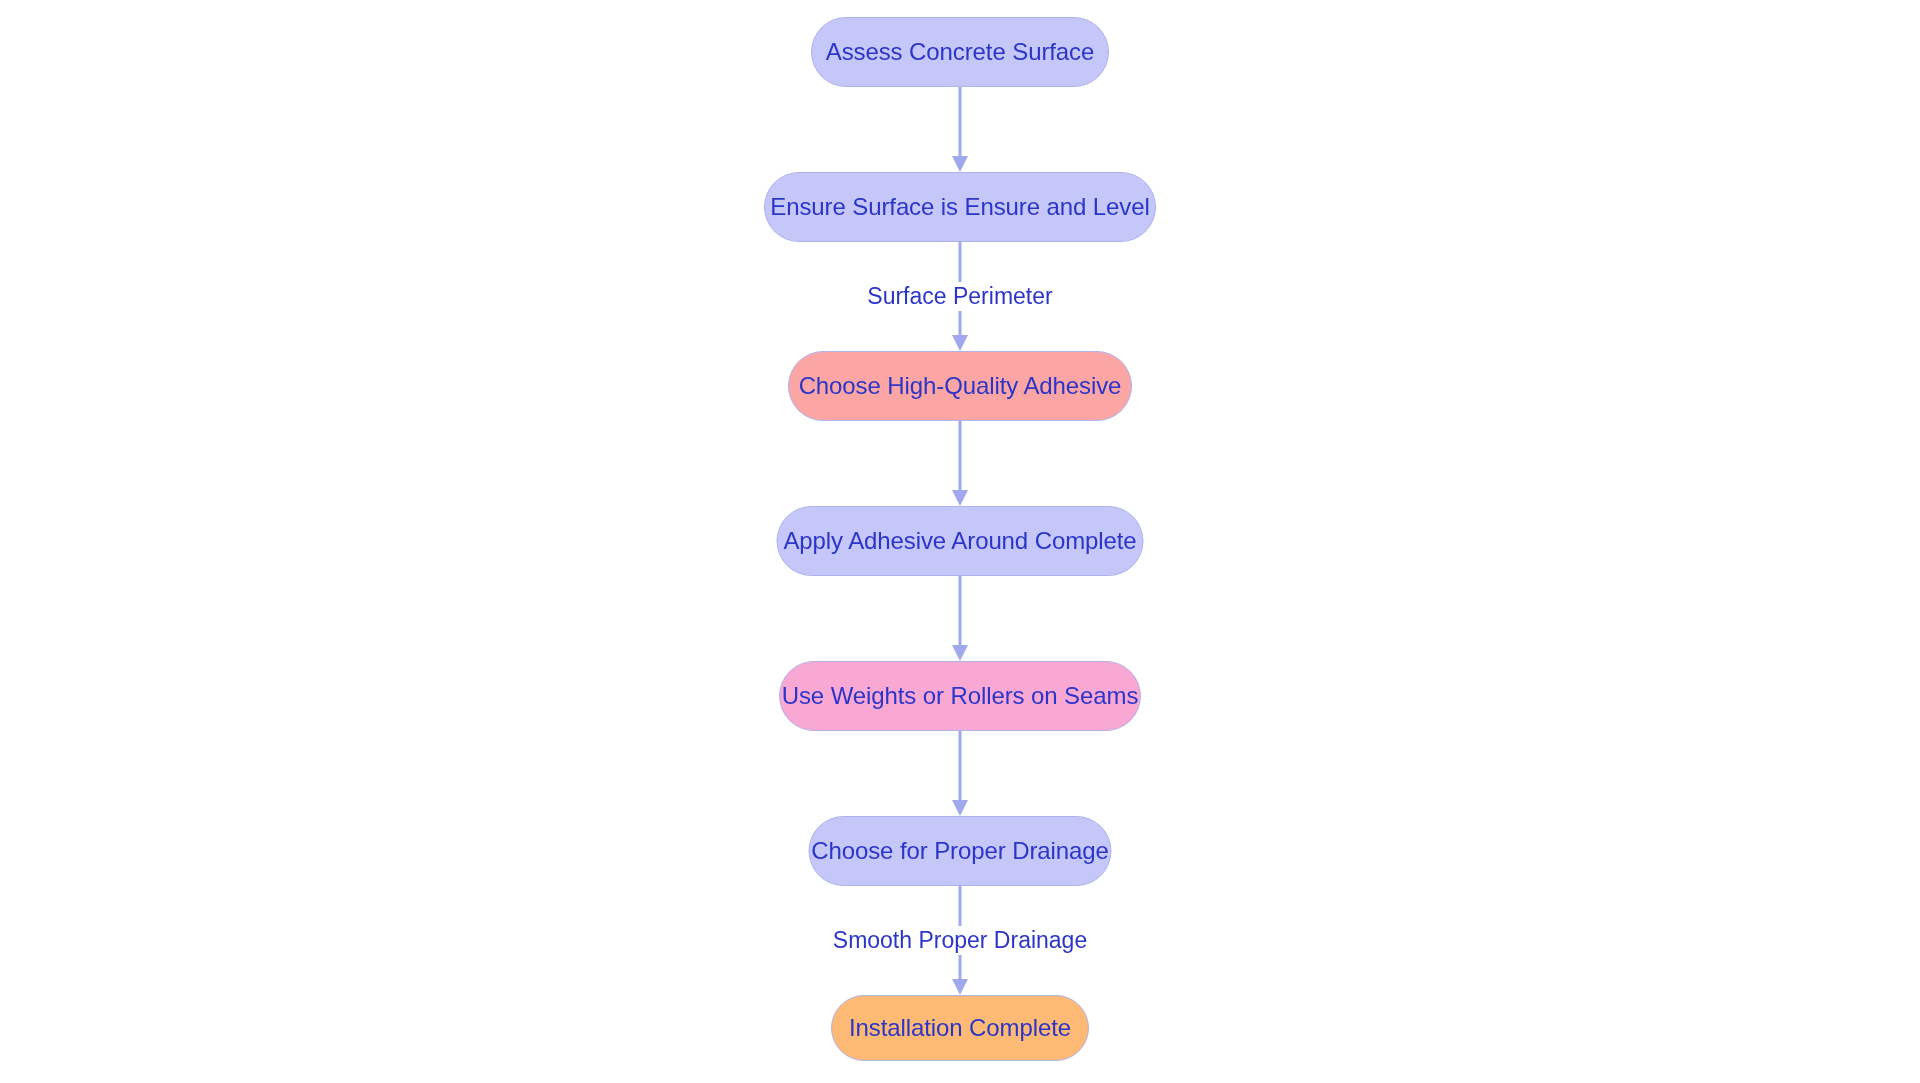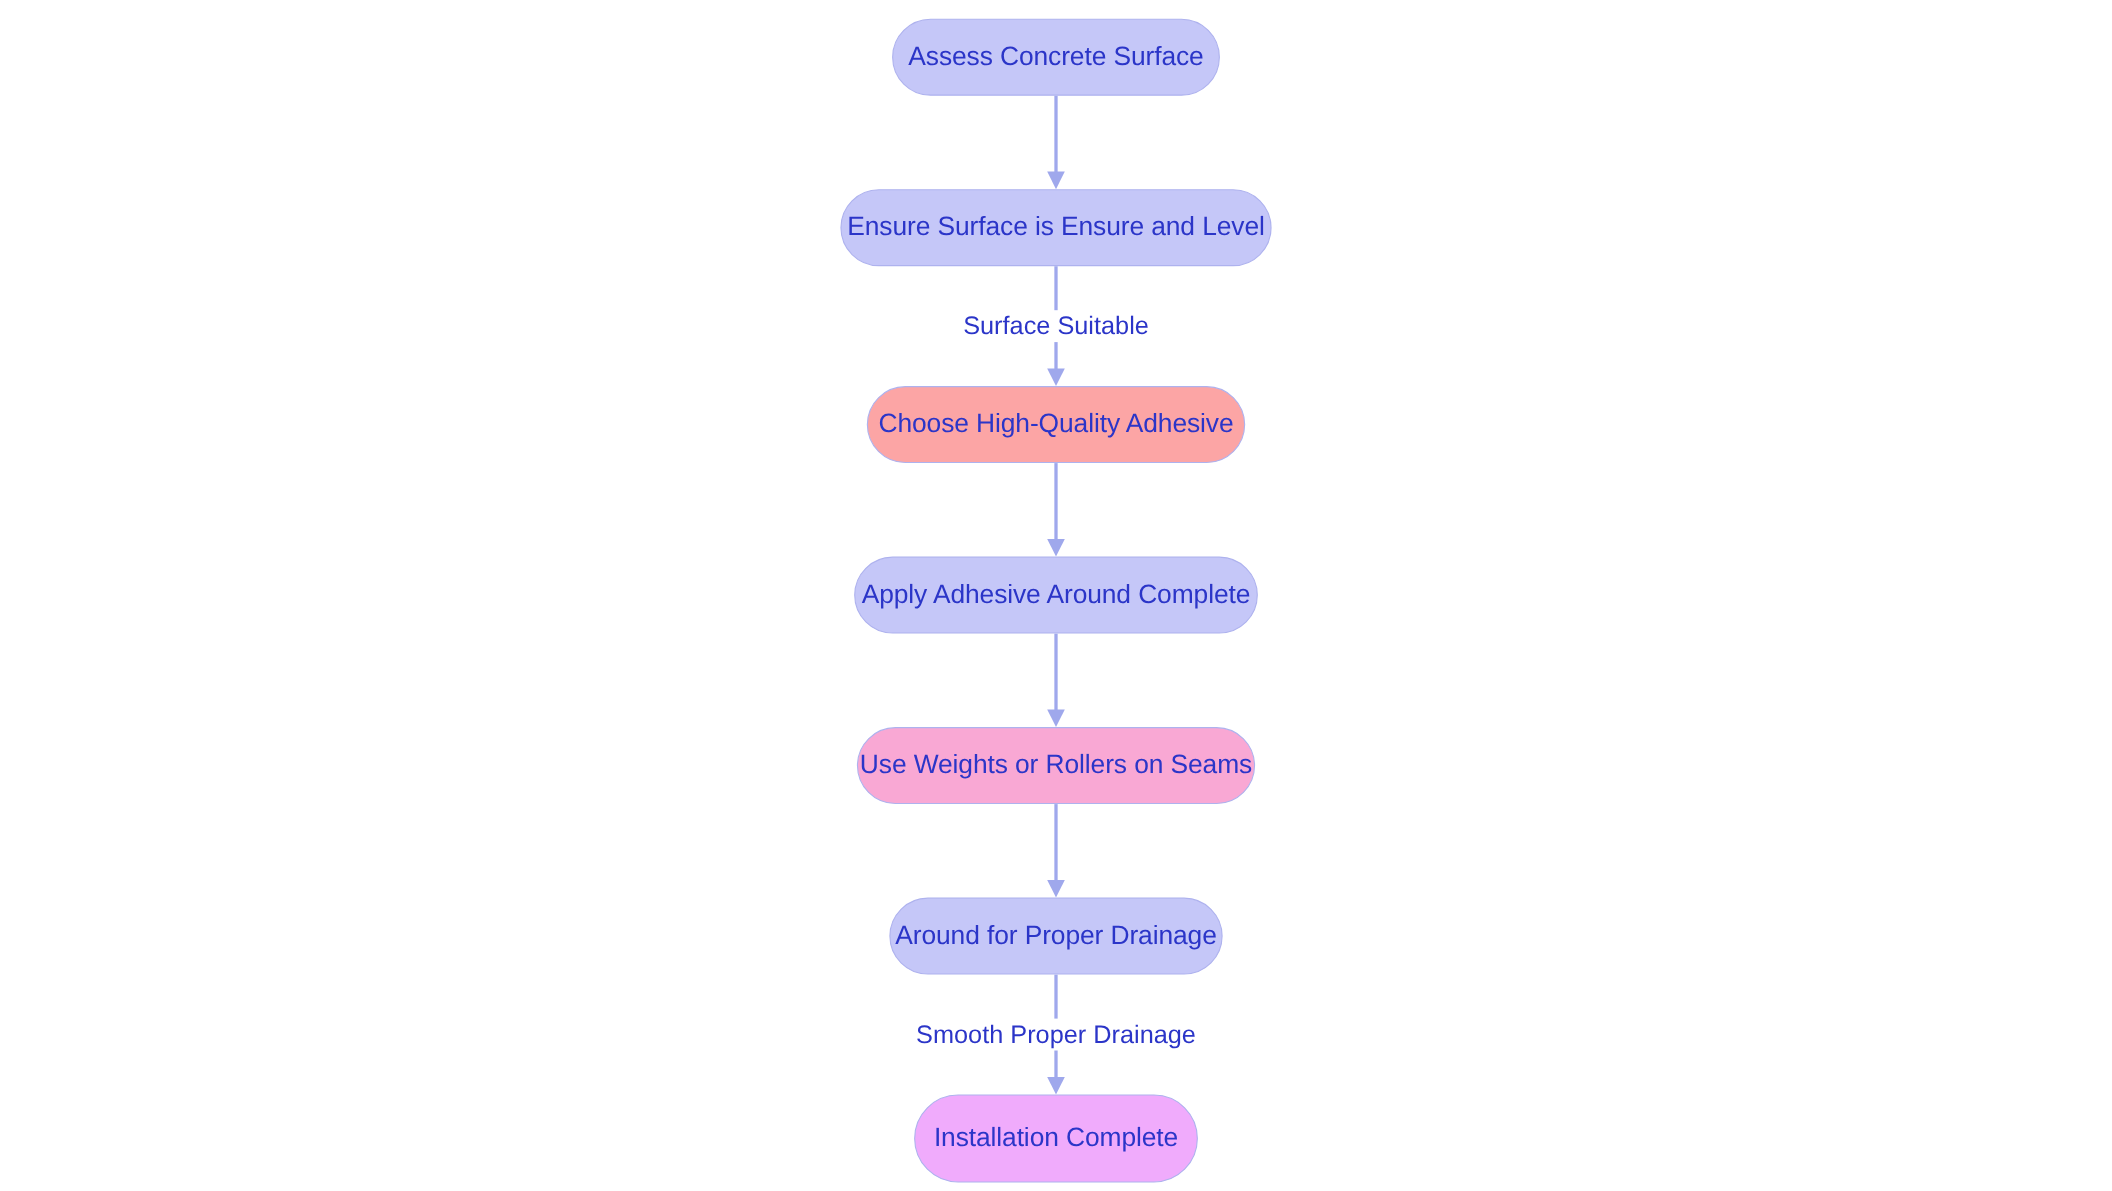--- a/index.html
+++ b/index.html
@@ -109,25 +109,25 @@
       <div class="node" style="left: 960px; top: 351px; width: 344px; height: 70px; background: #fca5a5; border-color: rgb(174, 178, 238);">
         <span class="node-label" style="color: rgb(43, 53, 200);">Choose High-Quality Adhesive</span>
       </div>
       <div class="node" style="left: 960px; top: 506px; width: 367px; height: 70px; background: rgb(197, 199, 248); border-color: rgb(174, 178, 238);">
         <span class="node-label" style="color: rgb(43, 53, 200);">Apply Adhesive Around Complete</span>
       </div>
       <div class="node" style="left: 960px; top: 661px; width: 362px; height: 70px; background: #f9a8d4; border-color: rgb(174, 178, 238);">
         <span class="node-label" style="color: rgb(43, 53, 200);">Use Weights or Rollers on Seams</span>
       </div>
       <div class="node" style="left: 960px; top: 816px; width: 303px; height: 70px; background: rgb(197, 199, 248); border-color: rgb(174, 178, 238);">
-        <span class="node-label" style="color: rgb(43, 53, 200);">Around for Proper Drainage</span>
+        <span class="node-label" style="color: rgb(43, 53, 200);">Choose for Proper Drainage</span>
       </div>
-      <div class="node" style="left: 960px; top: 995px; width: 258px; height: 80px; background: #f0abfc; border-color: rgb(174, 178, 238);">
+      <div class="node" style="left: 960px; top: 995px; width: 258px; height: 66px; background: #fdba74; border-color: rgb(174, 178, 238);">
         <span class="node-label" style="color: rgb(43, 53, 200);">Installation Complete</span>
       </div>
     </div>
 
   <div id="edge-label-layer">
-      <div class="edge-label" style="left: 960px; top: 282px; color: rgb(43, 53, 200);">Surface Suitable</div>
+      <div class="edge-label" style="left: 960px; top: 282px; color: rgb(43, 53, 200);">Surface Perimeter</div>
       <div class="edge-label" style="left: 960px; top: 926px; color: rgb(43, 53, 200);">Smooth Proper Drainage</div>
     </div>
 
 </div>
 
 </body></html>

